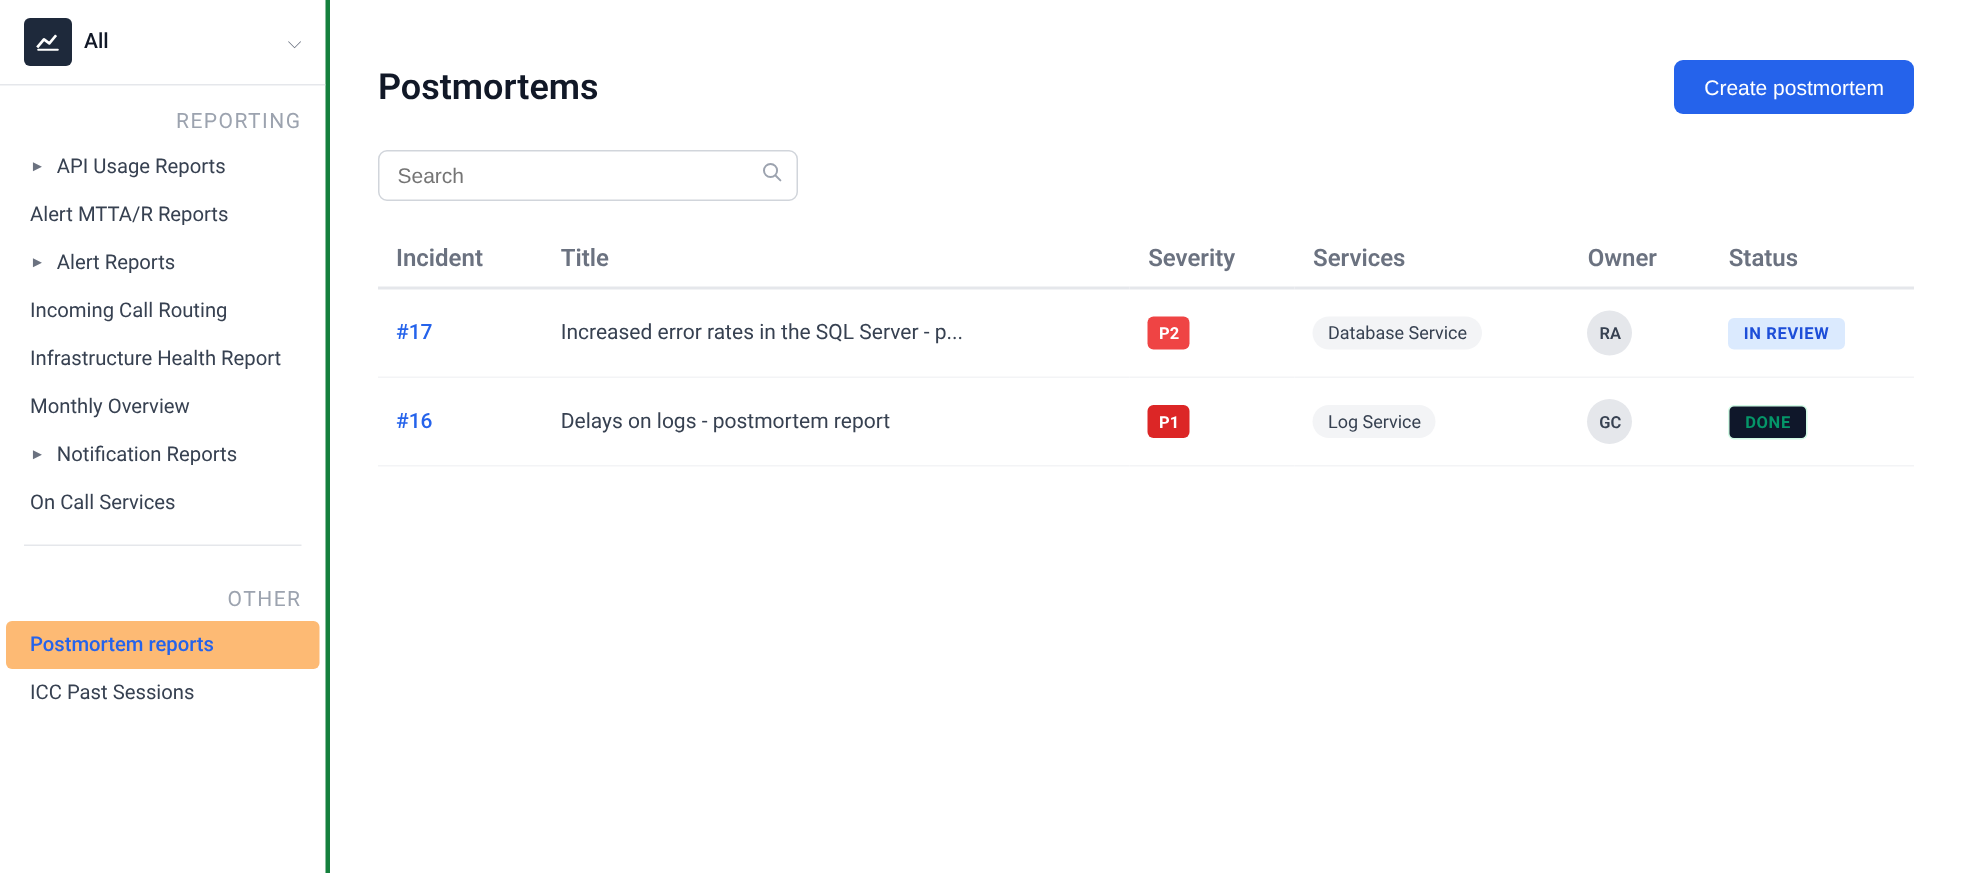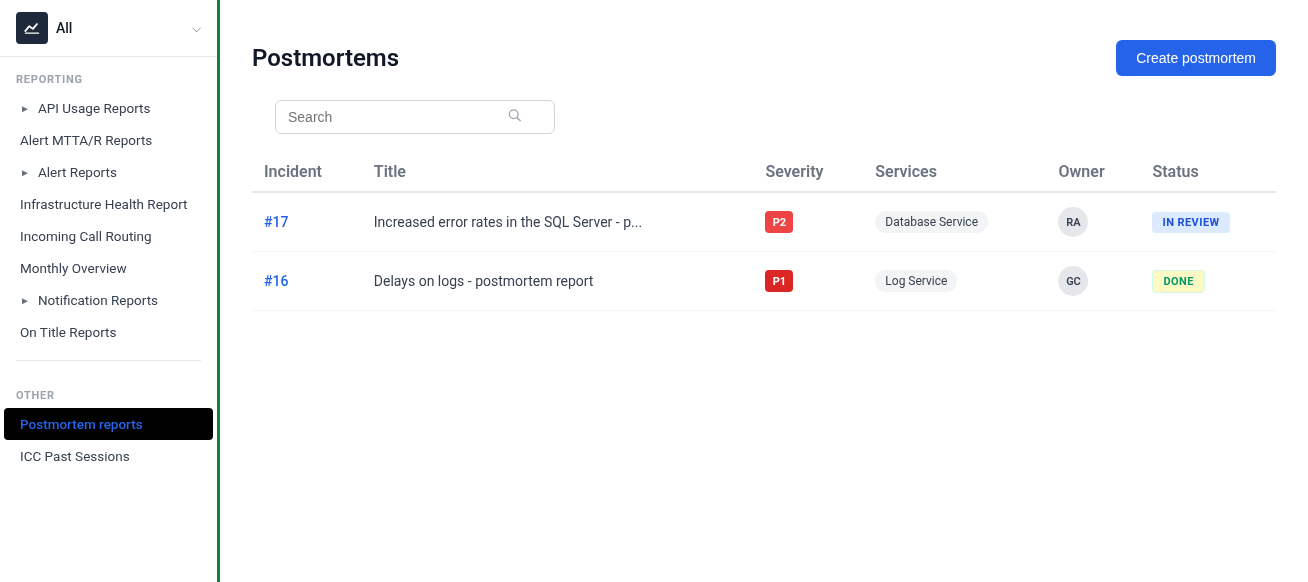--- a/index.html
+++ b/index.html
@@ -42,43 +42,44 @@
       color: #111827;
       flex: 1;
     }
 
     .sidebar-chevron {
       color: #6b7280;
       font-size: 12px;
     }
 
     .section-label {
-      font-size: 11px;
-      font-weight: 700;
+      font-size: 14px;
+      font-weight: 400;
       color: #9ca3af;
       letter-spacing: 0.07em;
       padding: 16px 16px 6px 16px;
       text-transform: uppercase;
+      text-align: right;
     }
 
     .nav-item {
       display: flex;
       align-items: center;
       gap: 6px;
       padding: 8px 16px;
       font-size: 13.5px;
       color: #374151;
       cursor: pointer;
       border-radius: 4px;
       margin: 0 4px;
       user-select: none;
     }
 
     .nav-item.active {
-      background: #000000;
+      background: #fdba74;
       color: #2563eb;
       font-weight: 500;
     }
 
     .nav-item .chevron {
       font-size: 10px;
       color: #6b7280;
       margin-right: 2px;
     }
 
@@ -129,21 +130,20 @@
     }
 
     .search-input {
       width: 100%;
       padding: 8px 36px 8px 12px;
       border: 1px solid #d1d5db;
       border-radius: 6px;
       font-size: 14px;
       color: #374151;
       outline: none;
-      margin-left: 23px;
     }
 
     .search-icon {
       position: absolute;
       right: 10px;
       top: 50%;
       transform: translateY(-50%);
       color: #9ca3af;
       font-size: 14px;
       pointer-events: none;
@@ -235,21 +235,21 @@
       font-weight: 700;
       letter-spacing: 0.04em;
     }
 
     .status-in-review {
       background: #dbeafe;
       color: #1d4ed8;
     }
 
     .status-done {
-      background: #fef9c3;
+      background: #0f172a;
       color: #059669;
       border: 1px solid #d1fae5;
     }
   </style>
 </head>
 <body>
 
 <nav class="sidebar">
 
   <div class="sidebar-header">
@@ -270,34 +270,34 @@
     <span>API Usage Reports</span>
   </div>
   <div class="nav-item">
     <span>Alert MTTA/R Reports</span>
   </div>
   <div class="nav-item">
     <span class="chevron">►</span>
     <span>Alert Reports</span>
   </div>
   <div class="nav-item">
+    <span>Incoming Call Routing</span>
+  </div>
+  <div class="nav-item">
     <span>Infrastructure Health Report</span>
-  </div>
-  <div class="nav-item">
-    <span>Incoming Call Routing</span>
   </div>
   <div class="nav-item">
     <span>Monthly Overview</span>
   </div>
   <div class="nav-item">
     <span class="chevron">►</span>
     <span>Notification Reports</span>
   </div>
   <div class="nav-item">
-    <span>On Title Reports</span>
+    <span>On Call Services</span>
   </div>
 
   <hr class="sidebar-divider">
 
   <div class="section-label">OTHER</div>
 
   <div class="nav-item active">
     <span>Postmortem reports</span>
   </div>
   <div class="nav-item">

